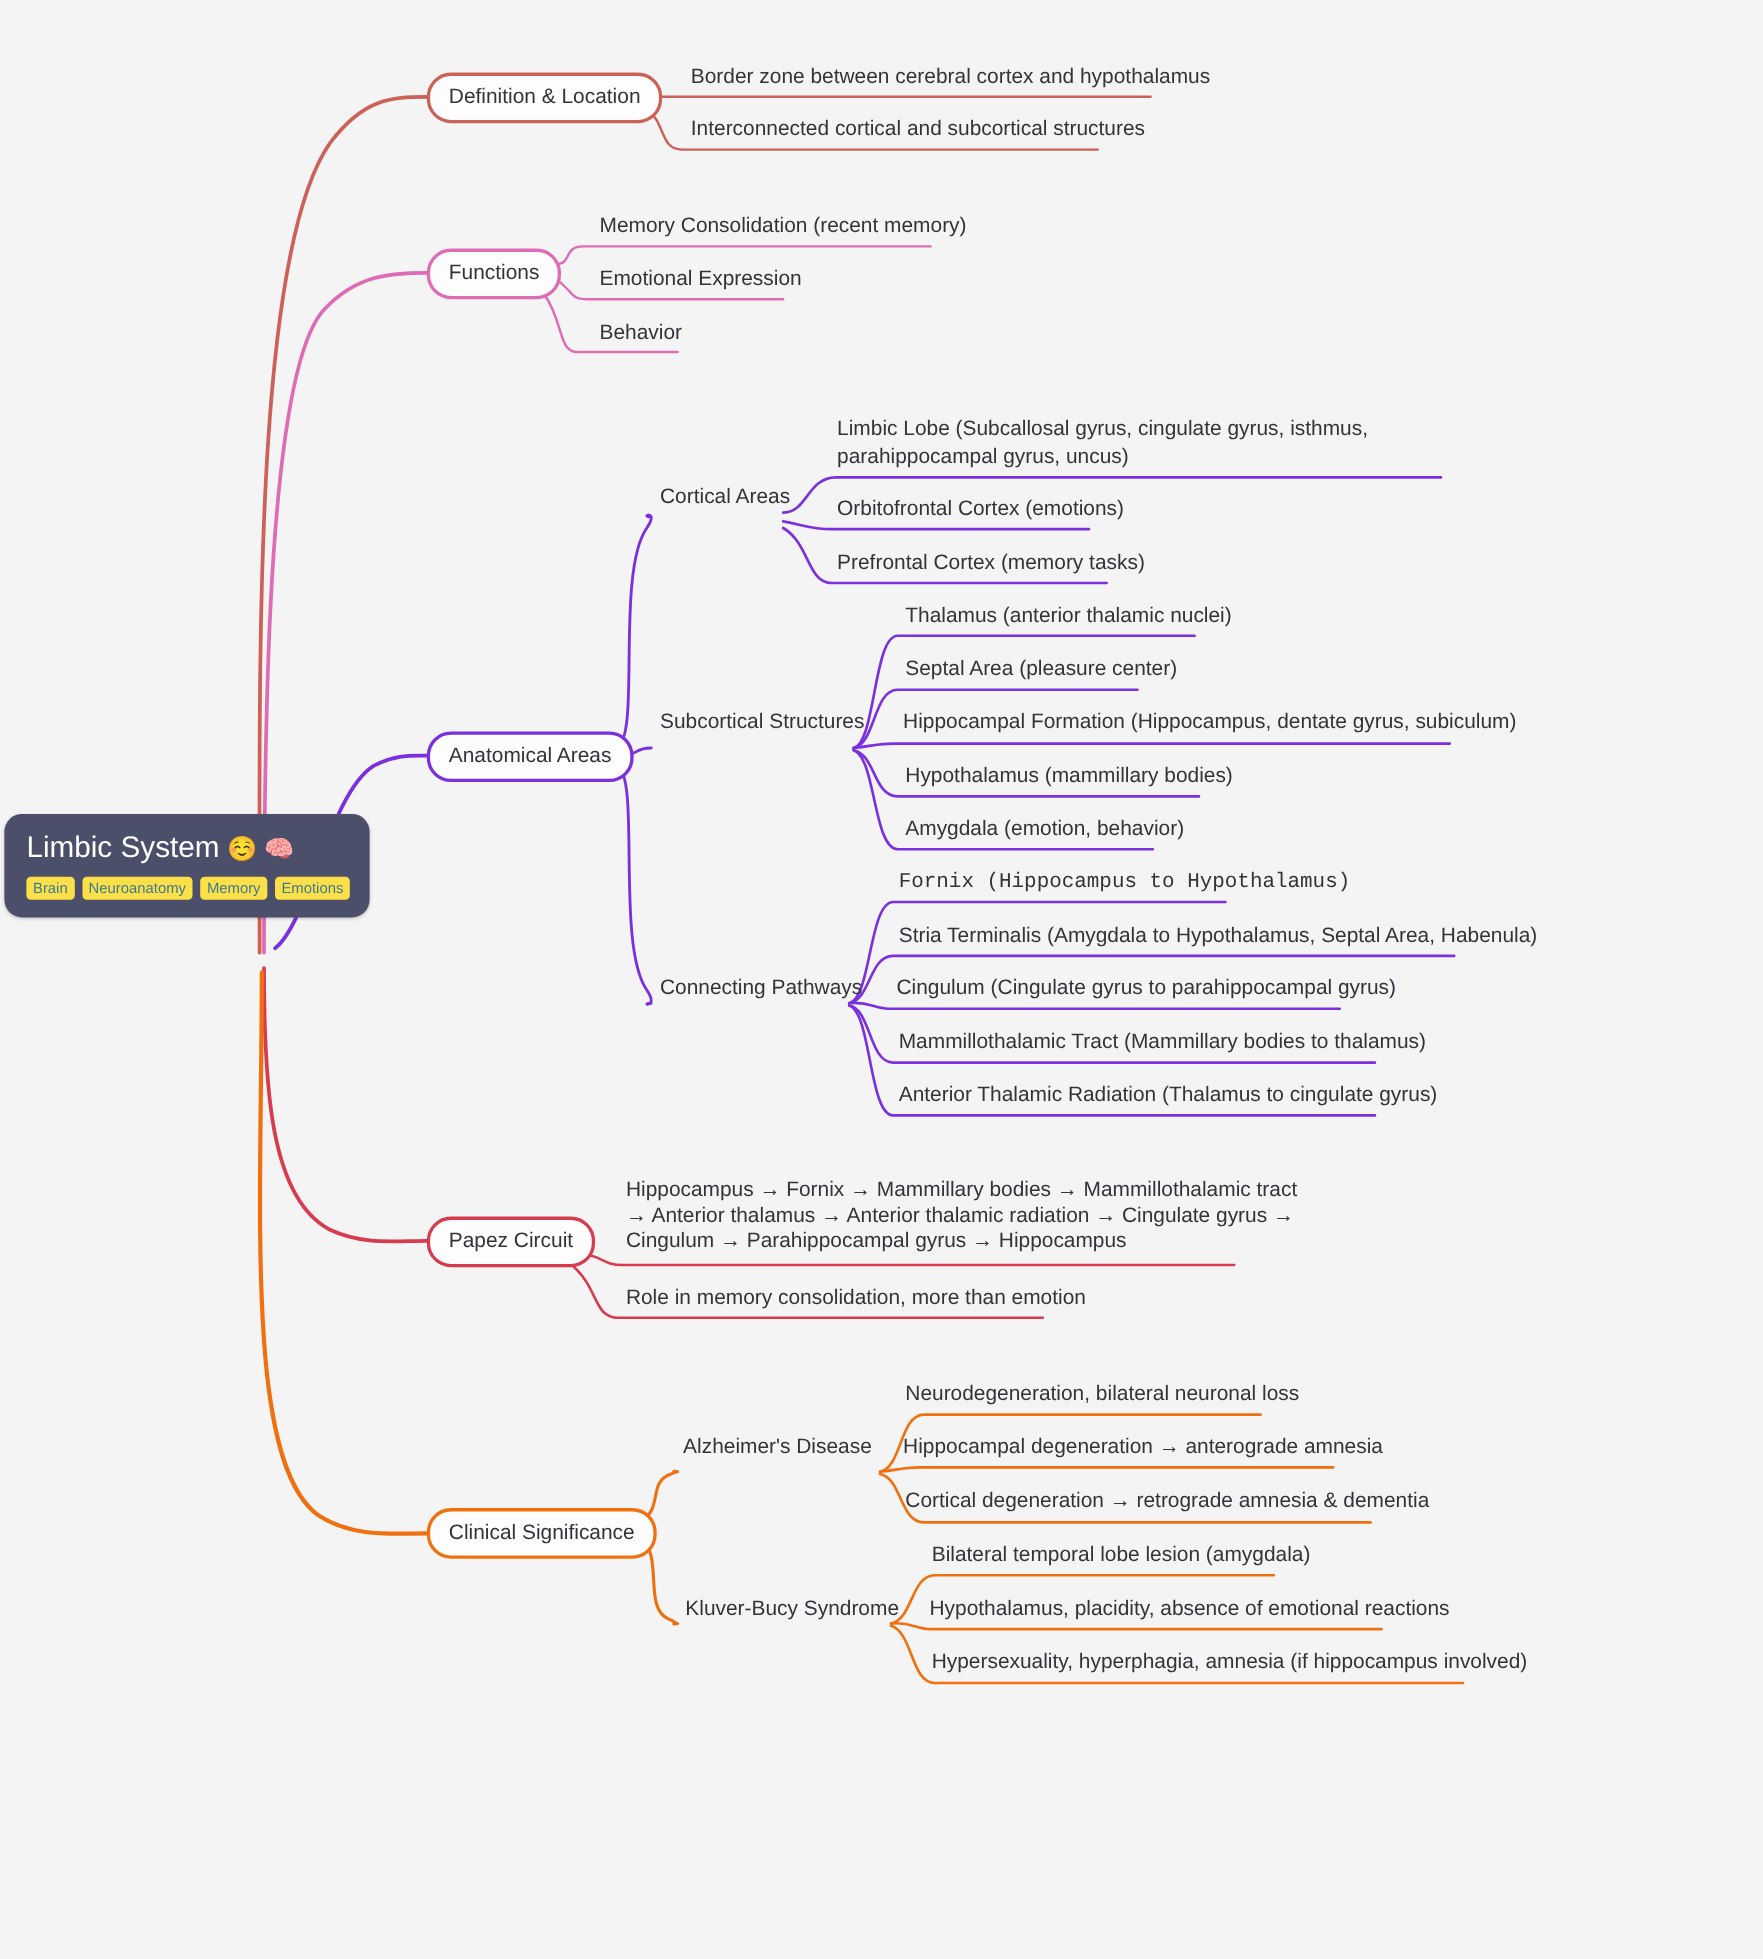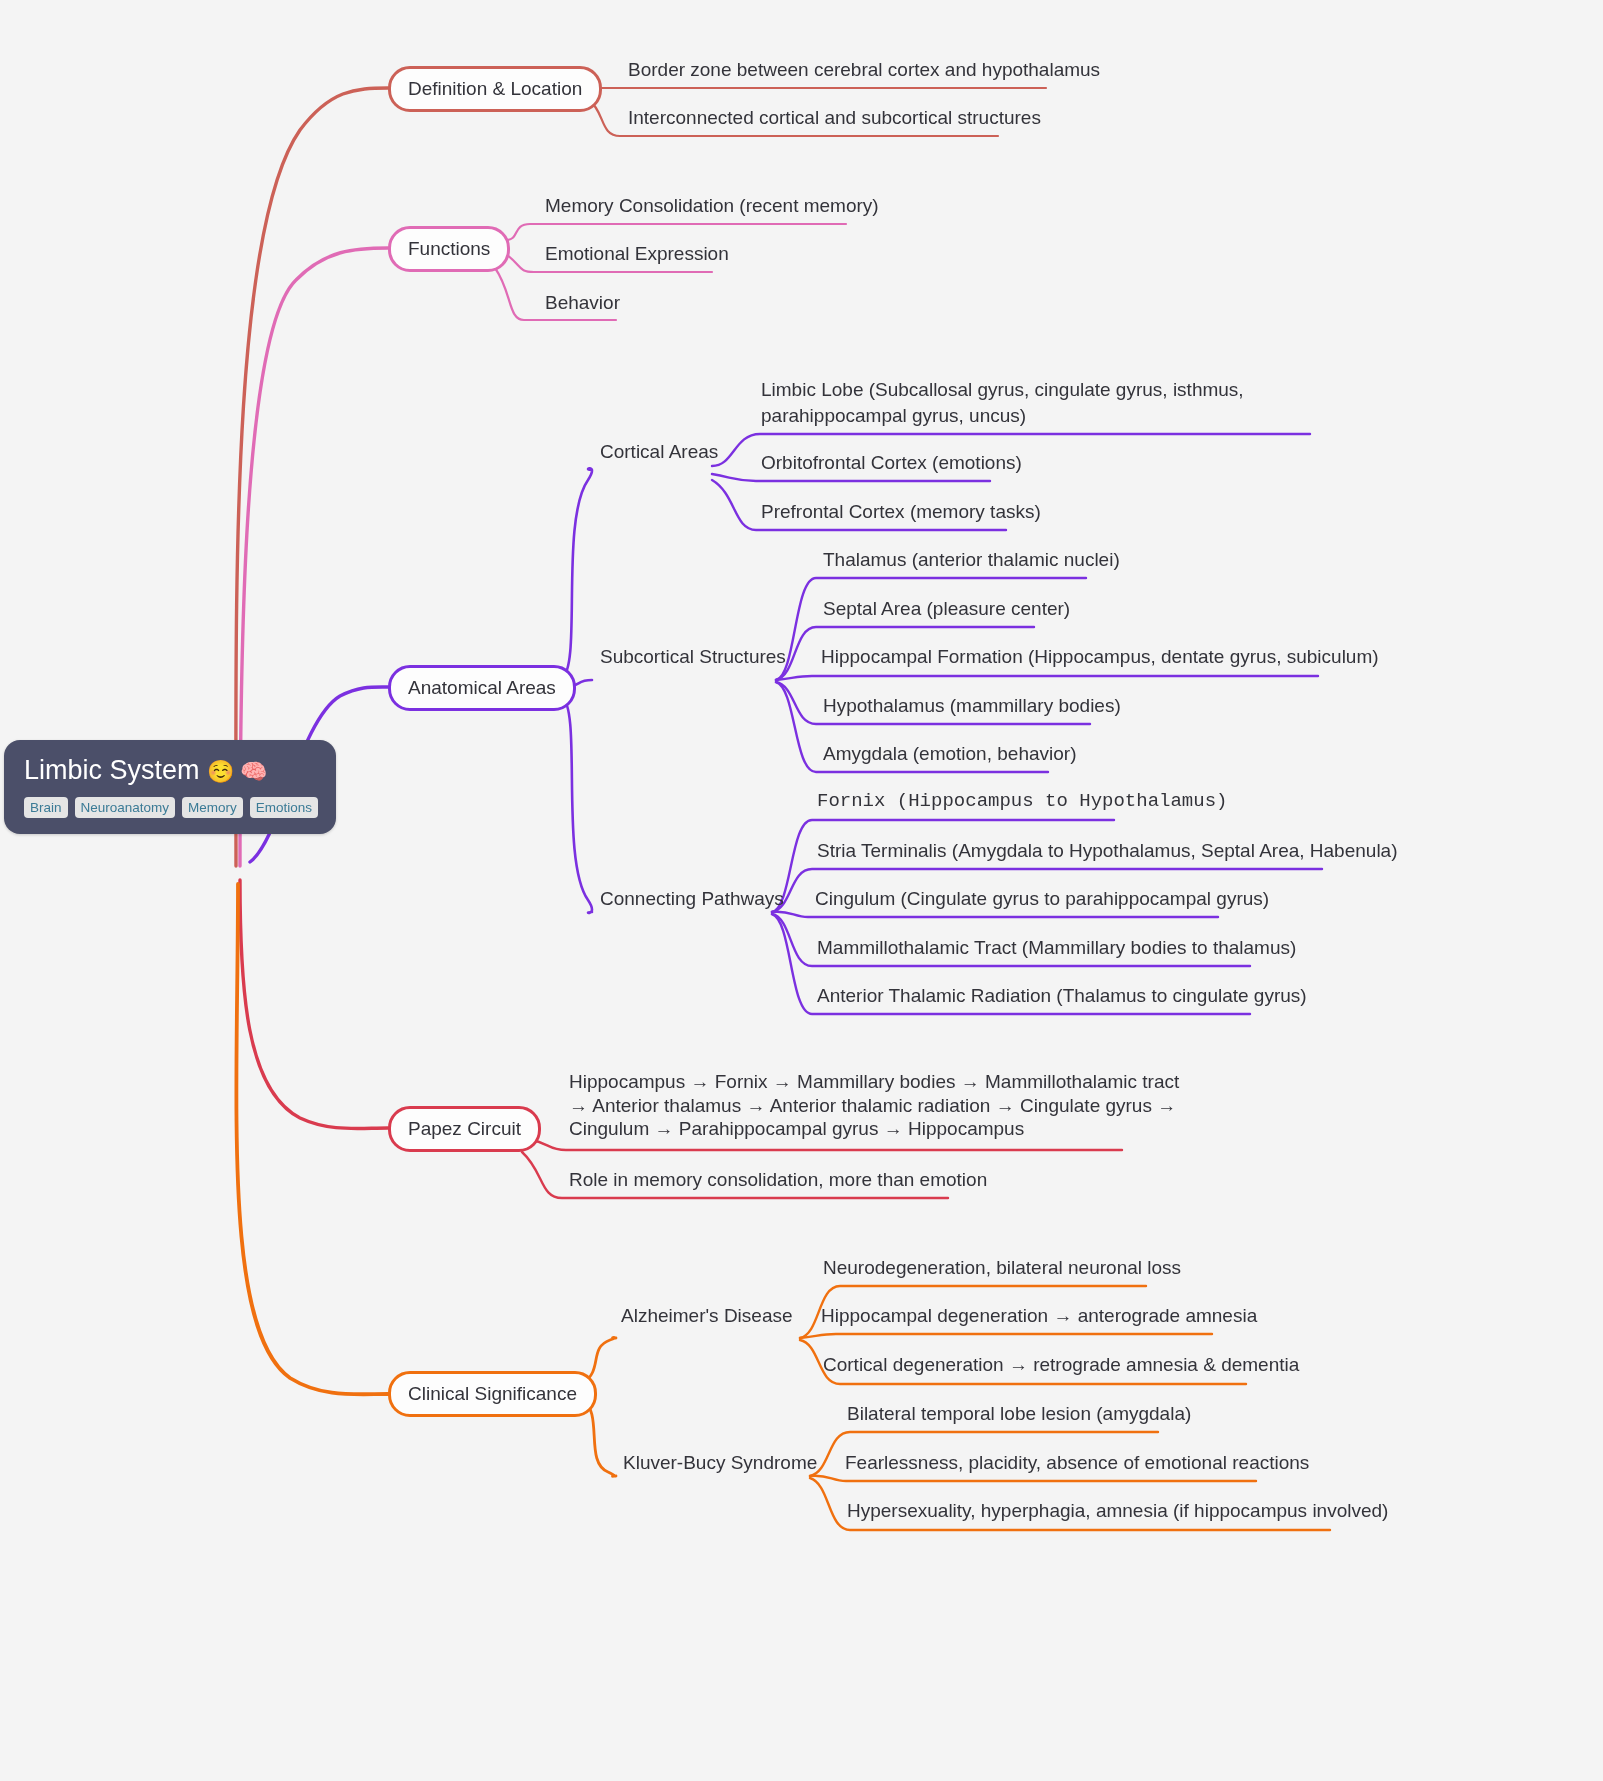--- a/index.html
+++ b/index.html
@@ -27,21 +27,21 @@
   .root-title{
     font-size:27px;
     line-height:32px;
     font-weight:400;
     white-space:nowrap;
     color:#ffffff;
   }
   .root-emoji{font-size:22px;}
   .root-tags{margin-top:9px;display:flex;gap:7px;}
   .tag{
-    background:#e5e5e5;
+    background:#fde047;
     color:#3b7b96;
     font-size:13.5px;
     line-height:17px;
     padding:2px 6px;
     border-radius:4px;
     white-space:nowrap;
   }
 
   
   .box-node{
@@ -206,17 +206,17 @@
   <div class="node leaf-node" style="left:820px;top:1254px;">Neurodegeneration, bilateral neuronal loss</div>
 
   <div class="node leaf-node" style="left:818px;top:1302px;">Hippocampal degeneration → anterograde amnesia</div>
 
   <div class="node leaf-node" style="left:820px;top:1351px;">Cortical degeneration → retrograde amnesia &amp; dementia</div>
 
   <div class="node plain-node" style="left:620px;top:1449px;">Kluver-Bucy Syndrome</div>
 
   <div class="node leaf-node" style="left:844px;top:1400px;">Bilateral temporal lobe lesion (amygdala)</div>
 
-  <div class="node leaf-node" style="left:842px;top:1449px;">Fearlessness, placidity, absence of emotional reactions</div>
+  <div class="node leaf-node" style="left:842px;top:1449px;">Hypothalamus, placidity, absence of emotional reactions</div>
 
   <div class="node leaf-node" style="left:844px;top:1497px;">Hypersexuality, hyperphagia, amnesia (if hippocampus involved)</div>
 
 </div>
 
 </body></html>

